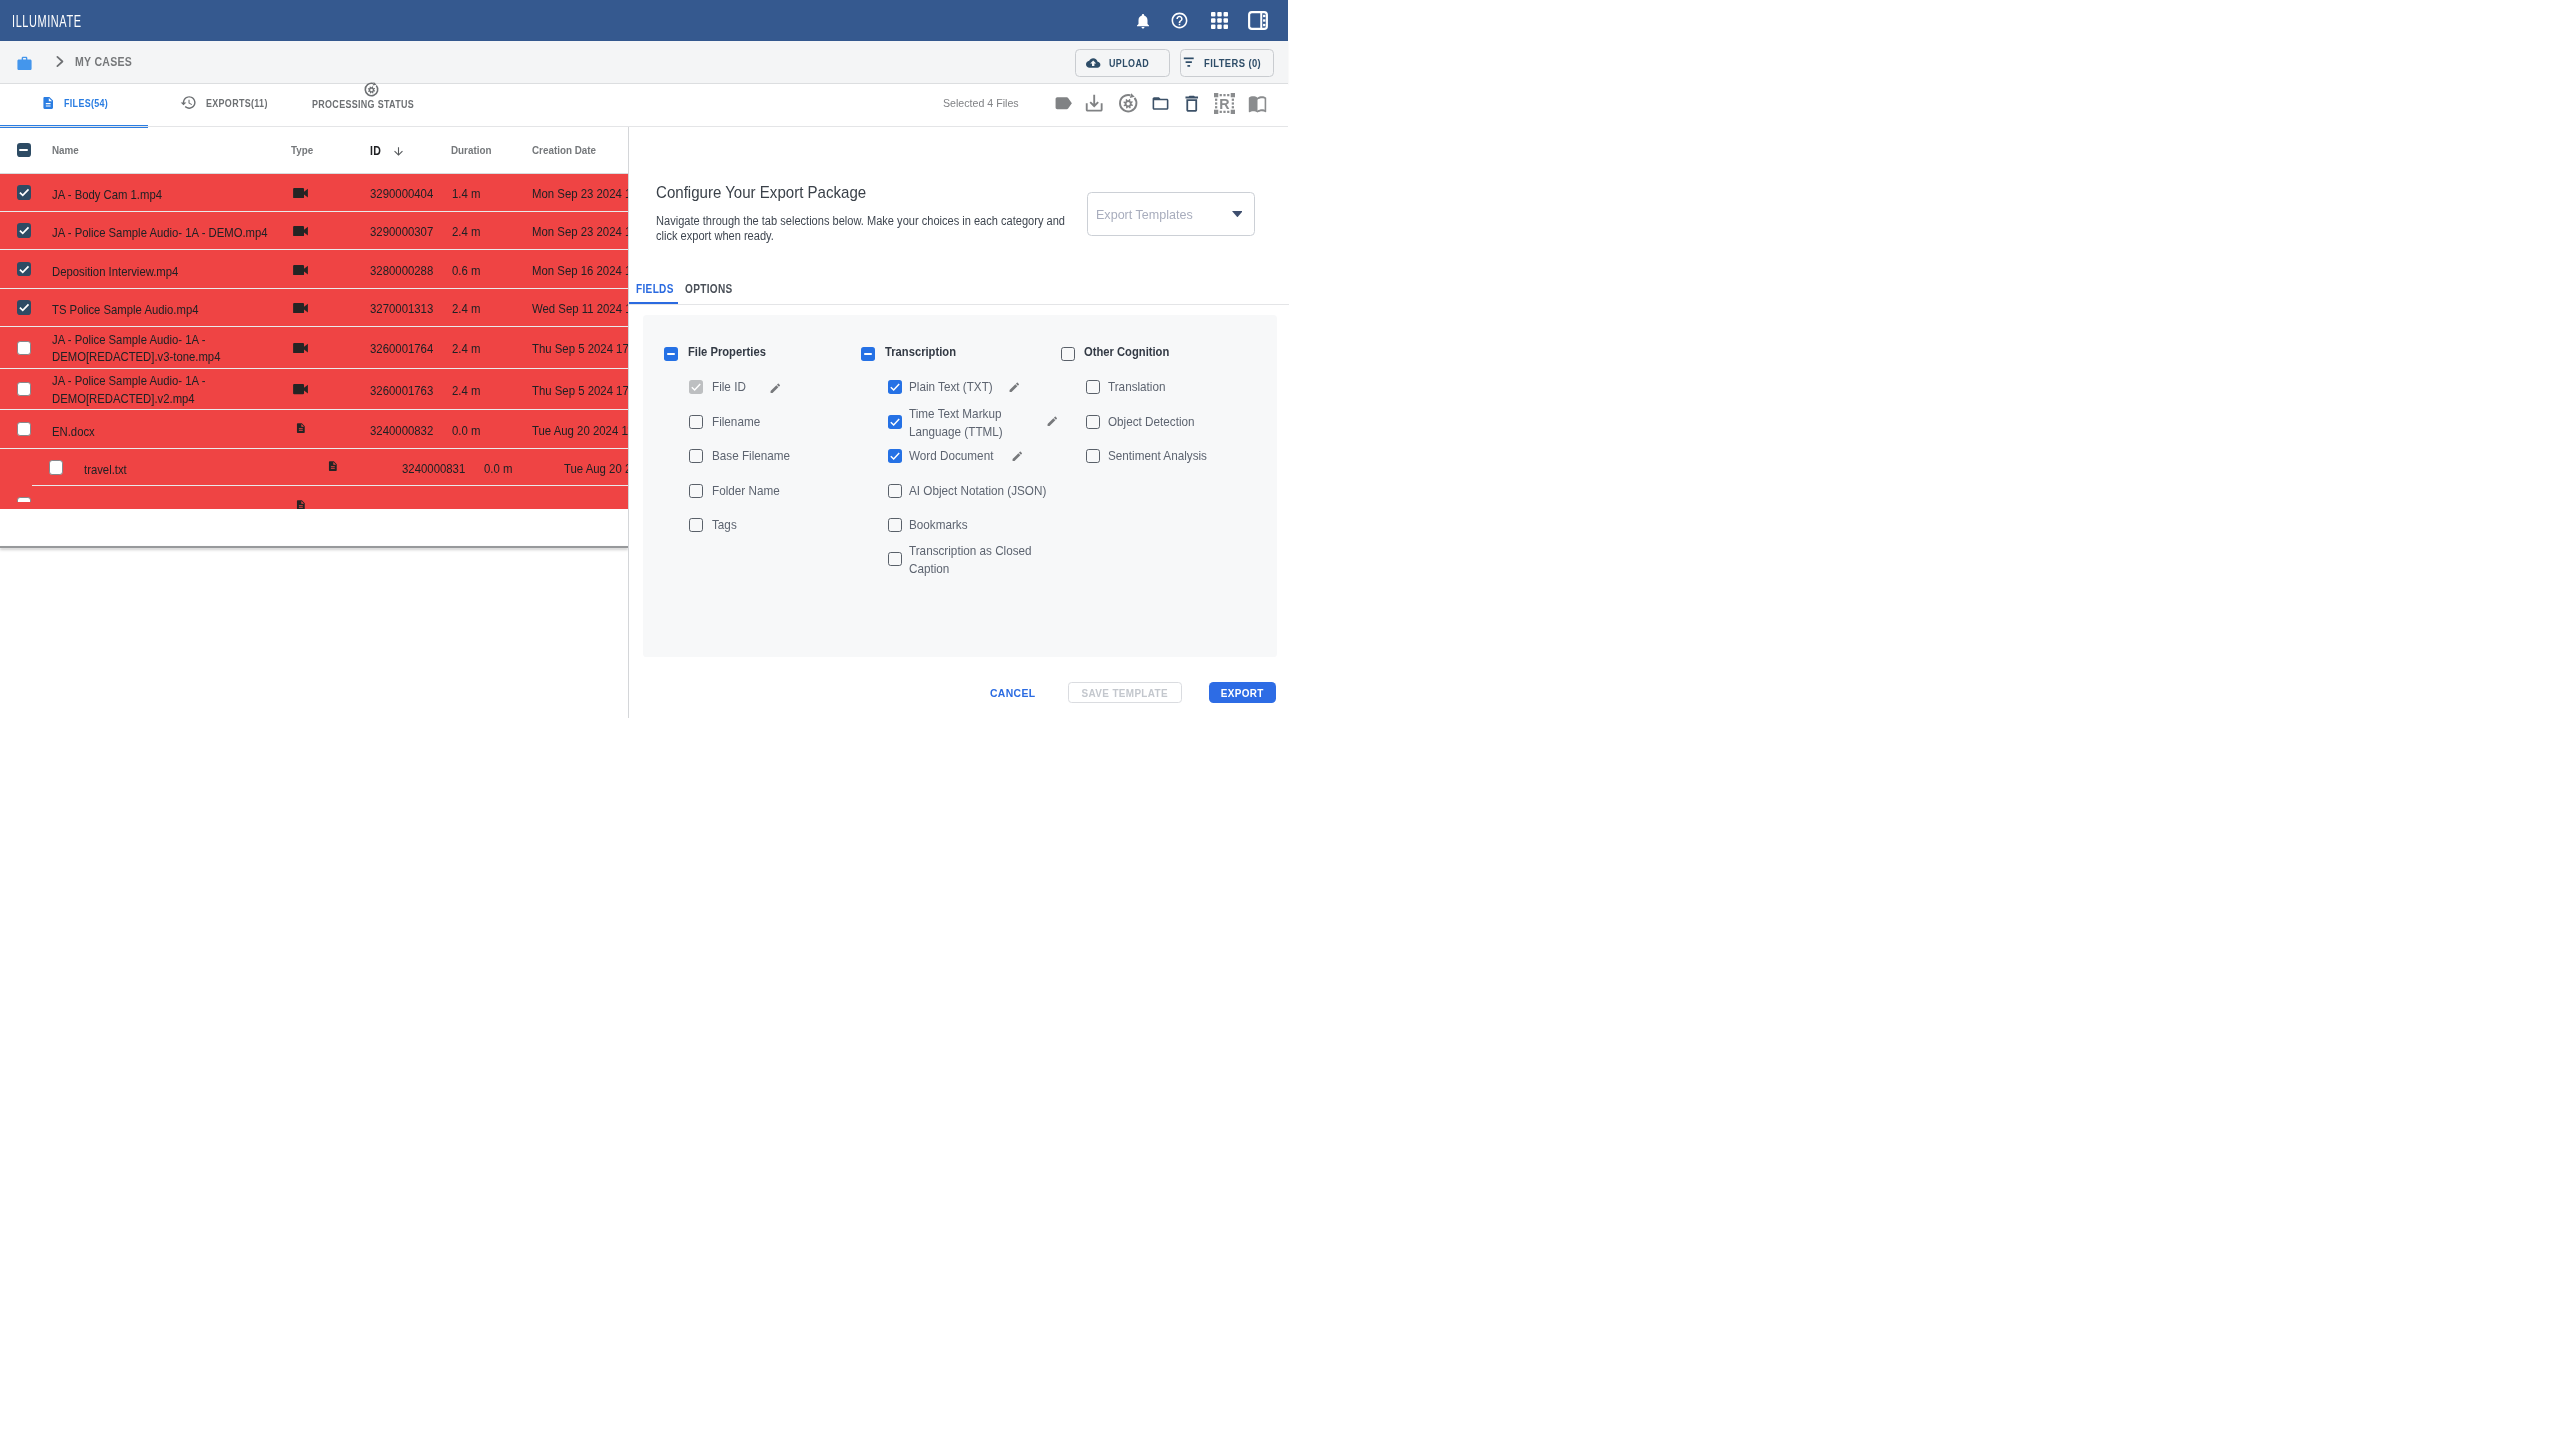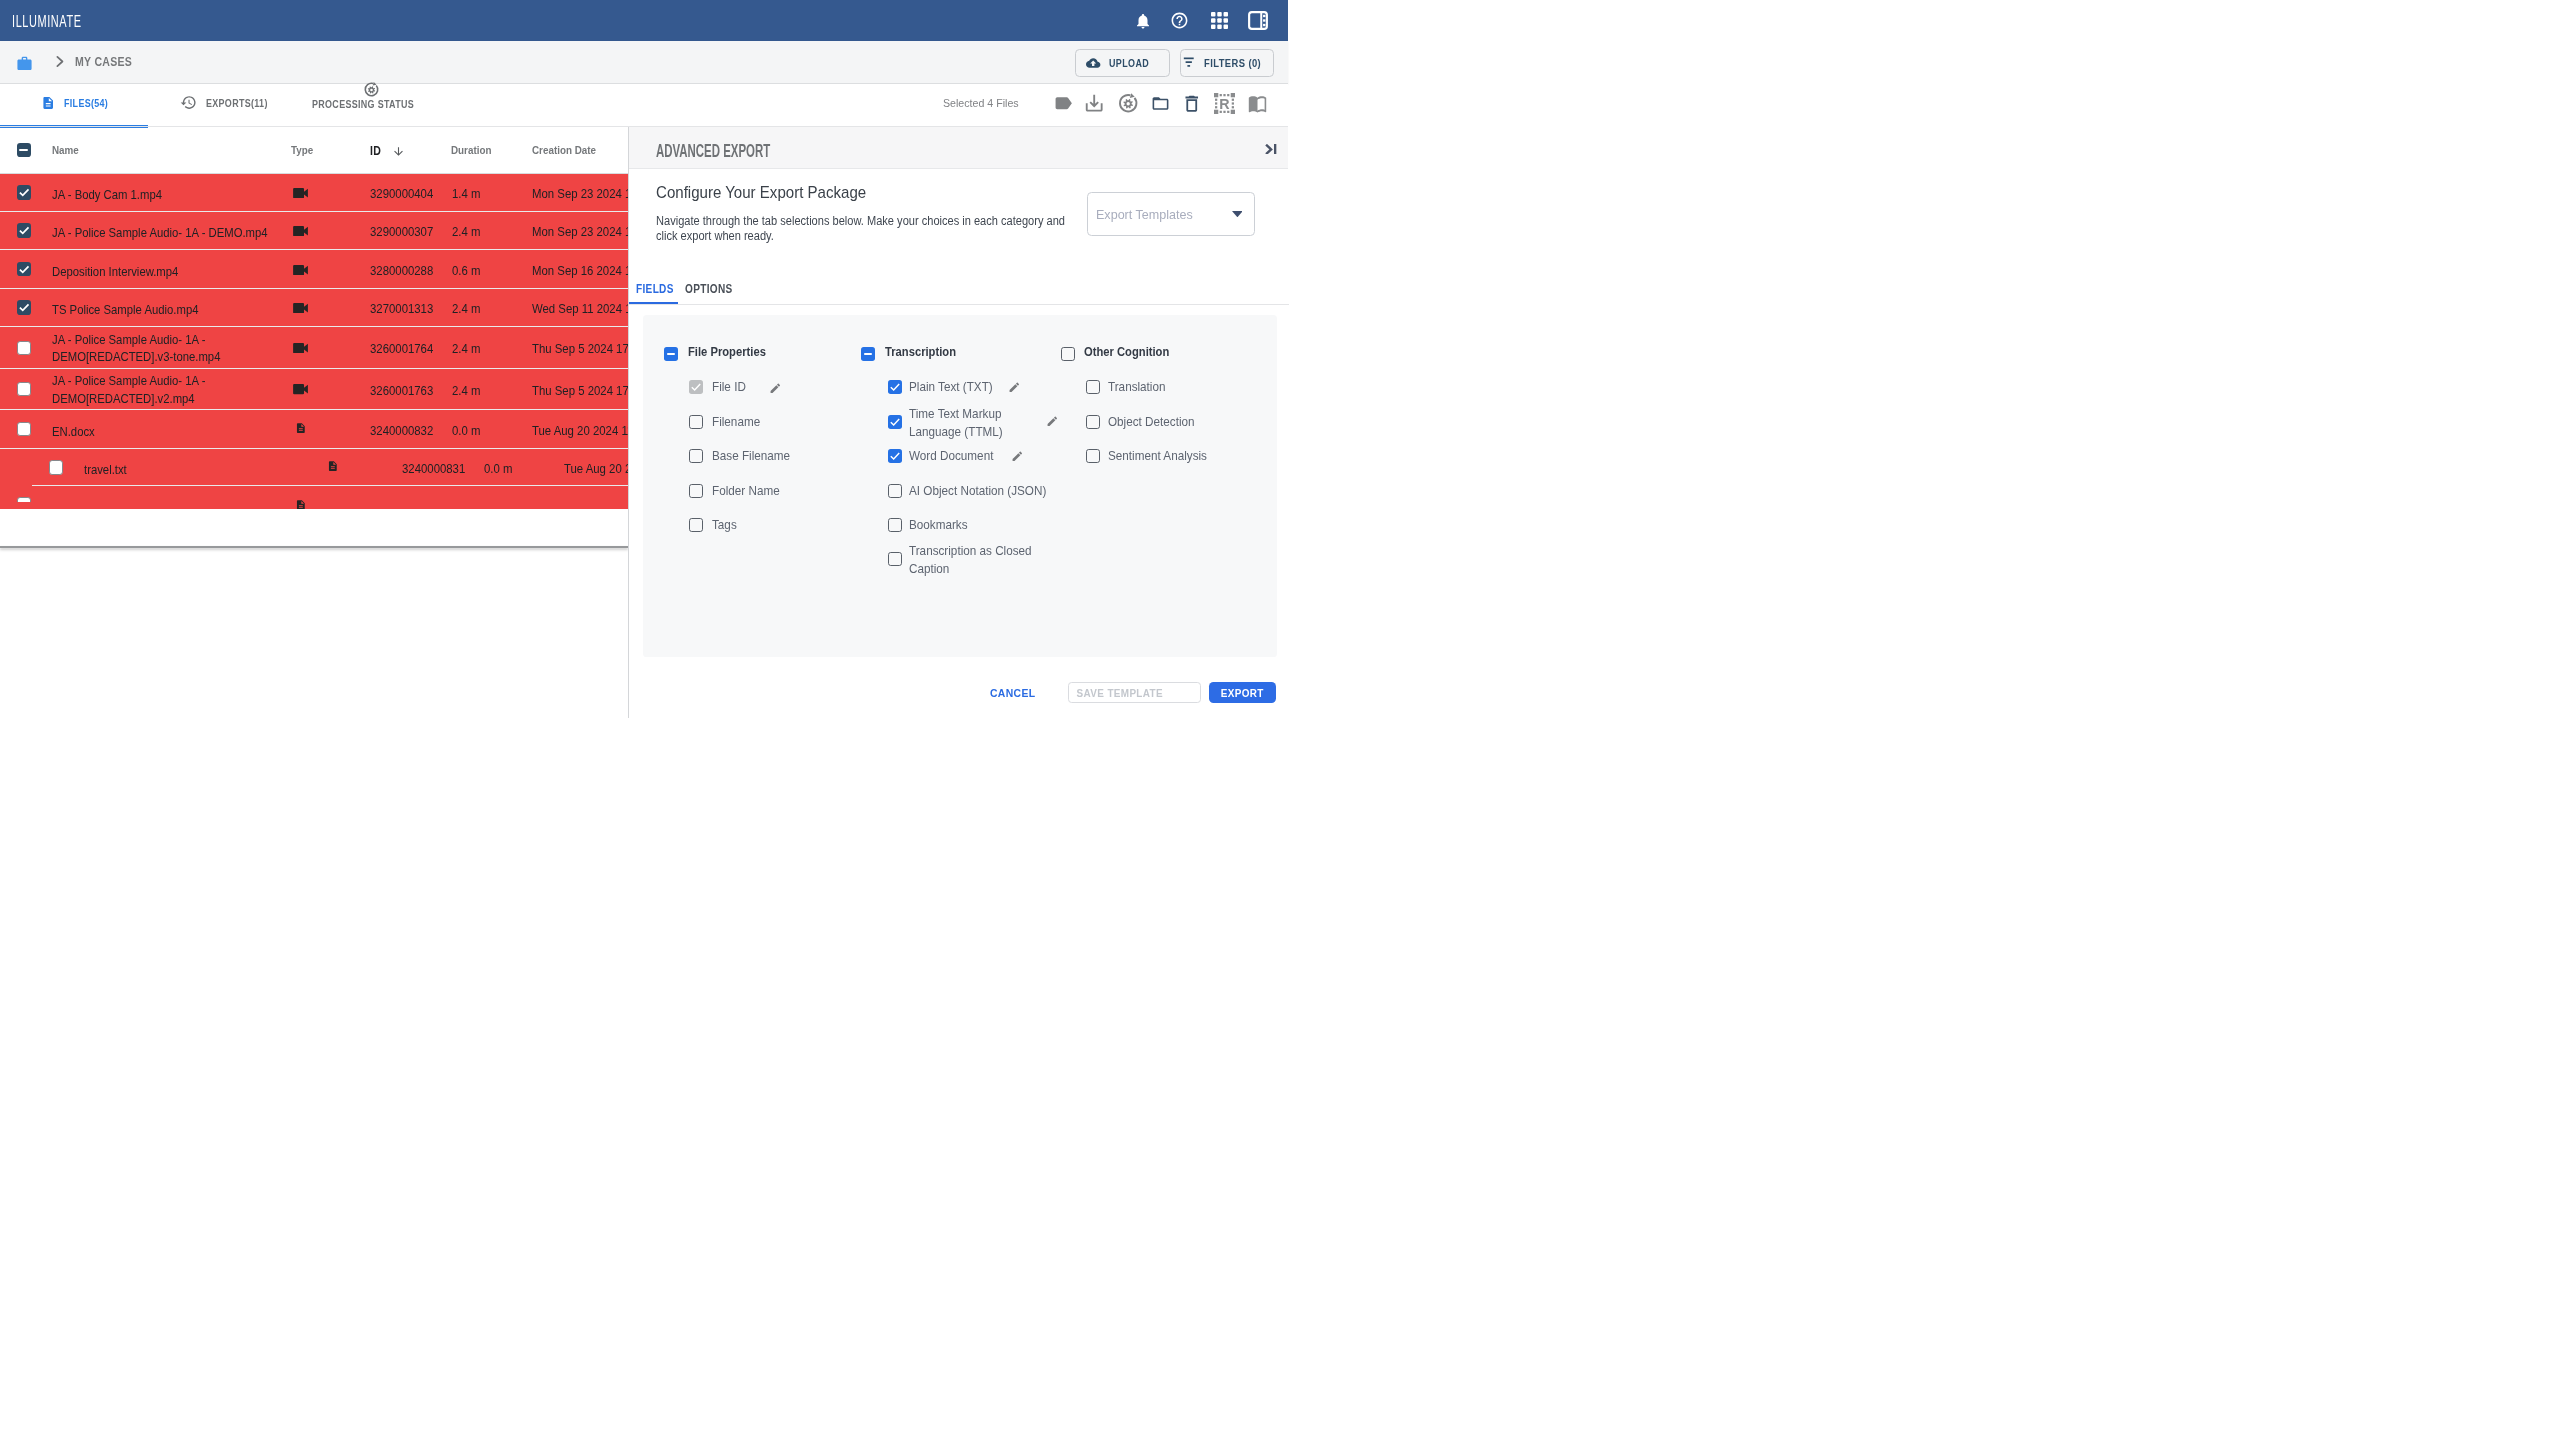--- a/index.html
+++ b/index.html
@@ -74,23 +74,23 @@
 .pck.un { border:1.8px solid #596069; background:#f7f8f9; }
 .pck.dis { background:#bdbfc1; }
 .grouplbl { position:absolute; font-size:12.6px; font-weight:700; color:#333a45; white-space:nowrap;
   transform:scaleX(0.89); transform-origin:left center; }
 .itemlbl { position:absolute; font-size:12.6px; color:#5d6470; white-space:nowrap;
   transform:scaleX(0.93); transform-origin:left center; line-height:17.5px; }
 .minus { position:absolute; left:2.7px; top:6px; width:8.5px; height:2.1px; background:#fff; border-radius:0.9px; }
 .pencil { position:absolute; width:12.6px; height:12.6px; }
 
 .cancel { position:absolute; left:361px; top:559px; font-size:11.7px; font-weight:700; color:#2a6be2; letter-spacing:0.4px; transform:scaleX(0.89); transform-origin:left center; }
-.savetpl { position:absolute; left:439px; top:555px; width:133px; height:20.6px; border:0.9px solid #dadce0;
+.savetpl { position:absolute; left:439px; top:555px; width:114px; height:20.6px; border:0.9px solid #dadce0;
   border-radius:3.6px; color:#c3c7cd; font-size:11.7px; font-weight:700; letter-spacing:0.4px;
-  display:flex; align-items:center; }
+  display:flex; align-items:center; justify-content:center; }
 .savetpl span, .export span, .cancel span { transform:scaleX(0.85); white-space:nowrap; }
 .export { position:absolute; left:580px; top:555px; width:67px; height:21px; background:#2d6ce5;
   border-radius:4.5px; color:#fff; font-size:11.7px; font-weight:700; letter-spacing:0.4px;
   display:flex; align-items:center; justify-content:center; }
 </style>
 </head>
 <body>
 
 <div class="nav">
   <div class="logo">ILLUMINATE</div>
@@ -343,27 +343,20 @@
     <div style="position:absolute; left:0; top:0; width:100%; height:23px; overflow:hidden;">
       <svg class="typeic" style="position:absolute; top:12px; left:295px;" width="11.7" height="14.4" viewBox="0 0 24 24" fill="#242424">
           <path d="M14 2H6c-1.1 0-2 .9-2 2v16c0 1.1.9 2 2 2h12c1.1 0 2-.9 2-2V8l-6-6zm2 16H8v-2h8v2zm0-4H8v-2h8v2zm-3-5V3.5L18.5 9H13z"></path>
         </svg>
     </div>
   </div>
 </div>
 <div class="tline"></div>
 
 <div class="panel">
-  <div class="phead">
-    <div class="ptitle">ADVANCED EXPORT</div>
-    <svg style="position:absolute; left:636px; top:16.6px;" width="11.7" height="10.8" viewBox="0 0 13 12" fill="none">
-      <path d="M1.2 0.8 L6.8 6 L1.2 11.2" stroke="#4a5366" stroke-width="2.7" fill="none"></path>
-      <rect x="10" y="0" width="2.6" height="12" fill="#4a5366"></rect>
-    </svg>
-  </div>
   <div class="confh">Configure Your Export Package</div>
   <div class="confp">Navigate through the tab selections below. Make your choices in each category and<br>click export when ready.</div>
   <div class="seltpl">
     <div class="lbl">Export Templates</div>
     <svg style="position:absolute; right:11.7px; top:18px;" width="10.8" height="6.3" viewBox="0 0 12 7">
         <path d="M0 0h12L6 7z" fill="#3e4e6e"></path>
       </svg>
   </div>
   <div class="ptab" style="left:7.2px; color:#2a6ae0;">FIELDS</div>
   <div class="ptab" style="left:56px; color:#494f57;">OPTIONS</div>

